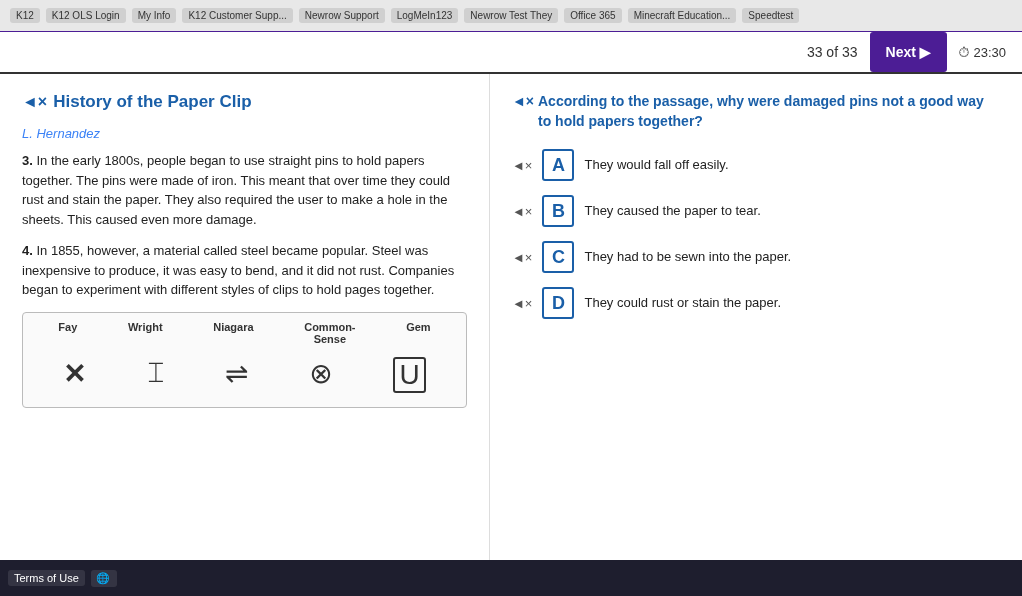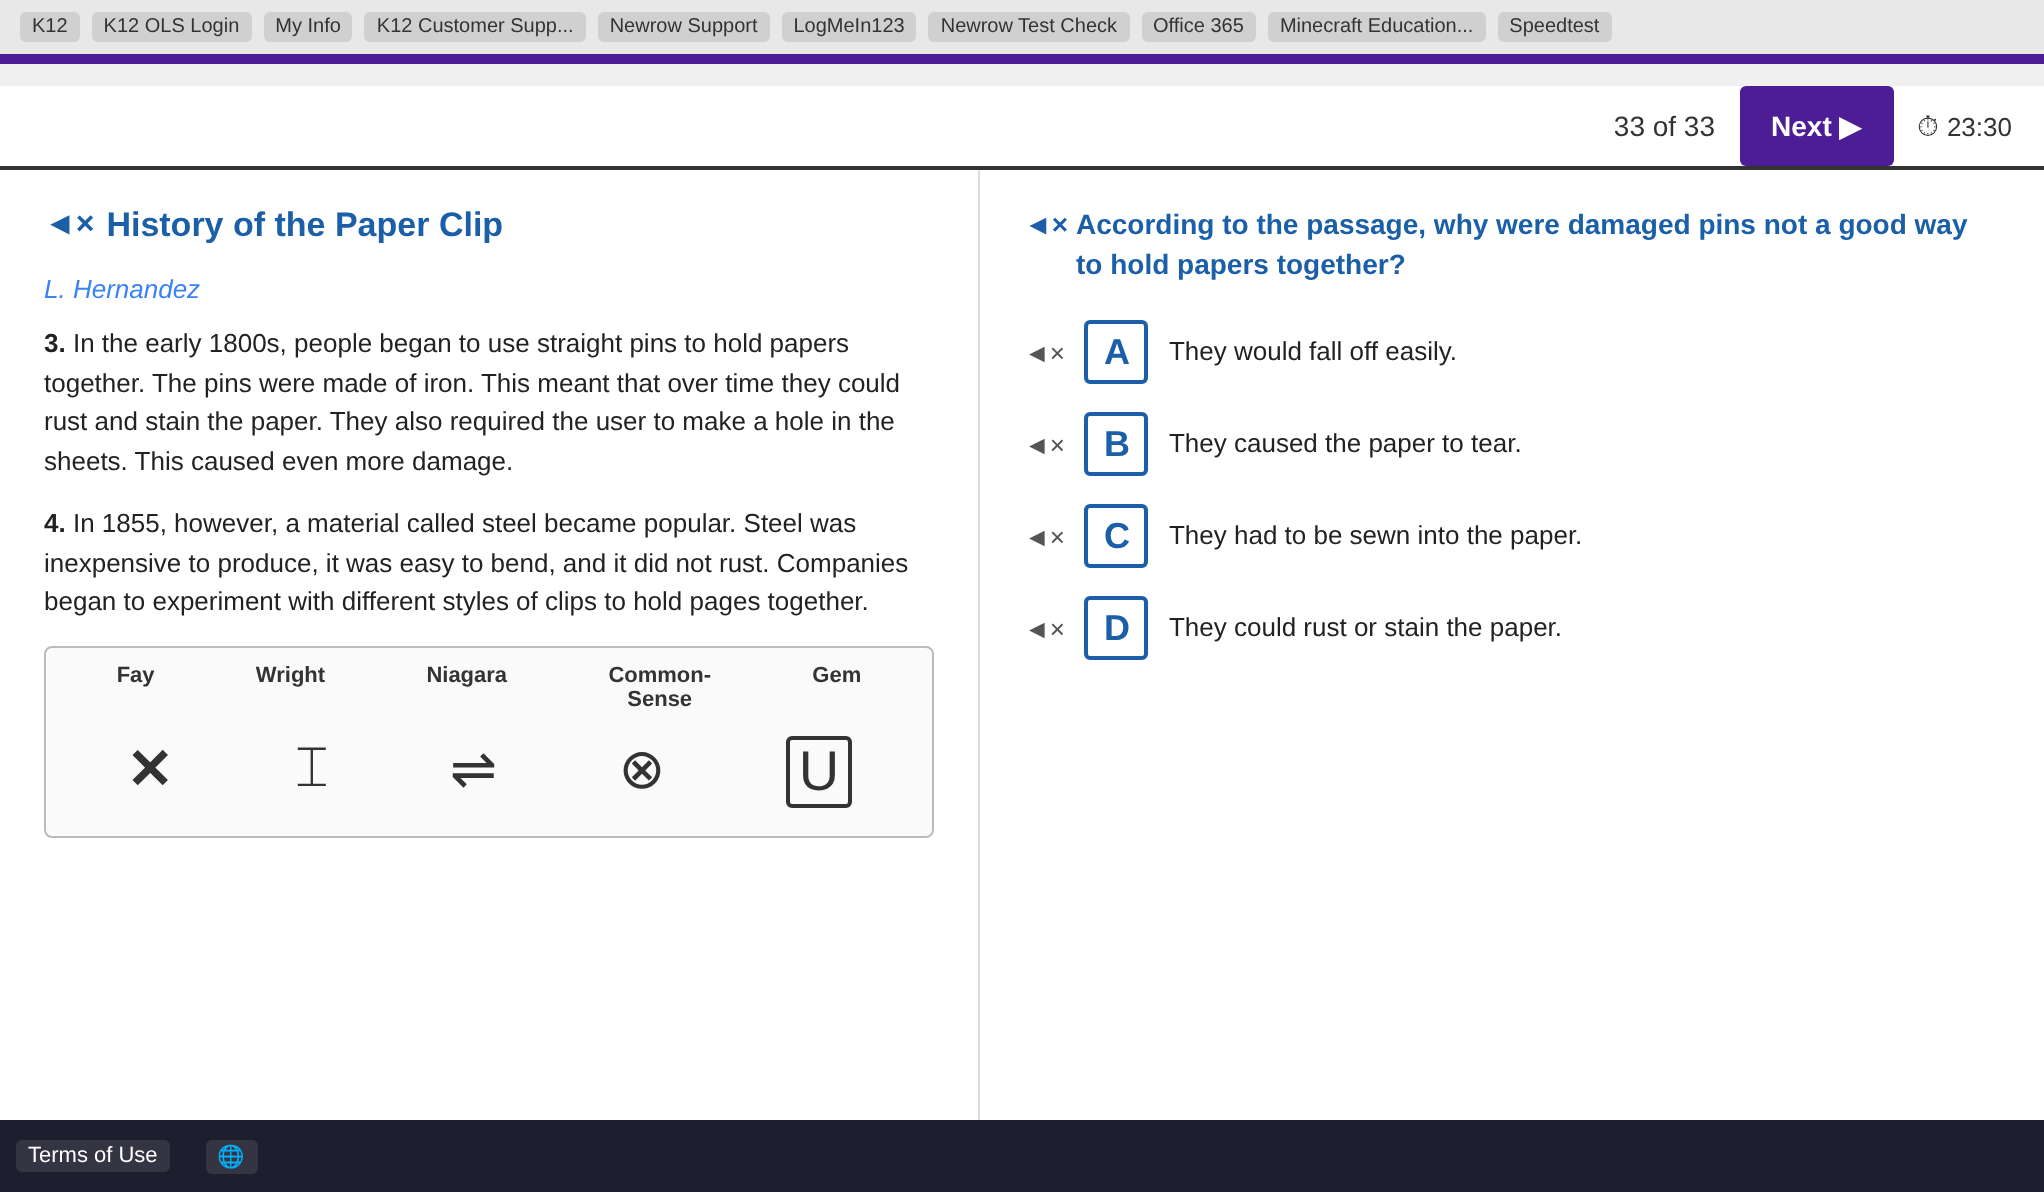--- a/index.html
+++ b/index.html
@@ -13,21 +13,21 @@
     }
 
     
     .browser-bar {
       background: #e8e8e8;
       height: 32px;
       display: flex;
       align-items: center;
       justify-content: flex-end;
       padding: 0 10px;
-      border-bottom: 5px solid #4c1d95;
+      border-bottom: 1px solid #4c1d95;
       gap: 8px;
     }
     .browser-tabs {
       display: flex;
       align-items: center;
       gap: 6px;
       font-size: 11px;
       color: #333;
       flex: 1;
     }
@@ -42,21 +42,20 @@
     
     .top-bar {
       background: #fff;
       border-bottom: 2px solid #333;
       height: 42px;
       display: flex;
       align-items: center;
       justify-content: flex-end;
       padding: 0 16px;
       gap: 12px;
-      margin-top: 11px;
     }
     .progress-text {
       font-size: 14px;
       color: #333;
       font-weight: 500;
     }
     .next-btn {
       background: #4c1d95;
       color: white;
       border: none;
@@ -206,21 +205,21 @@
     .taskbar {
       position: fixed;
       bottom: 0;
       left: 0;
       width: 100%;
       height: 36px;
       background: #1e1e2e;
       display: flex;
       align-items: center;
       padding: 0 8px;
-      gap: 18px;
+      gap: 6px;
     }
 
     .taskbar-item {
       color: white;
       font-size: 11px;
       padding: 2px 6px;
       border-radius: 3px;
       background: rgba(255,255,255,0.1);
       cursor: pointer;
     }
@@ -230,21 +229,21 @@
 <body>
 
 <div class="browser-bar">
   <div class="browser-tabs">
     <span class="browser-tab">K12</span>
     <span class="browser-tab">K12 OLS Login</span>
     <span class="browser-tab">My Info</span>
     <span class="browser-tab">K12 Customer Supp...</span>
     <span class="browser-tab">Newrow Support</span>
     <span class="browser-tab">LogMeIn123</span>
-    <span class="browser-tab">Newrow Test Check</span>
+    <span class="browser-tab">Newrow Test They</span>
     <span class="browser-tab">Office 365</span>
     <span class="browser-tab">Minecraft Education...</span>
     <span class="browser-tab">Speedtest</span>
   </div>
 </div>
 
 <div class="top-bar">
   <span class="progress-text">33 of 33</span>
   <button class="next-btn">Next ▶</button>
   <div class="timer">

